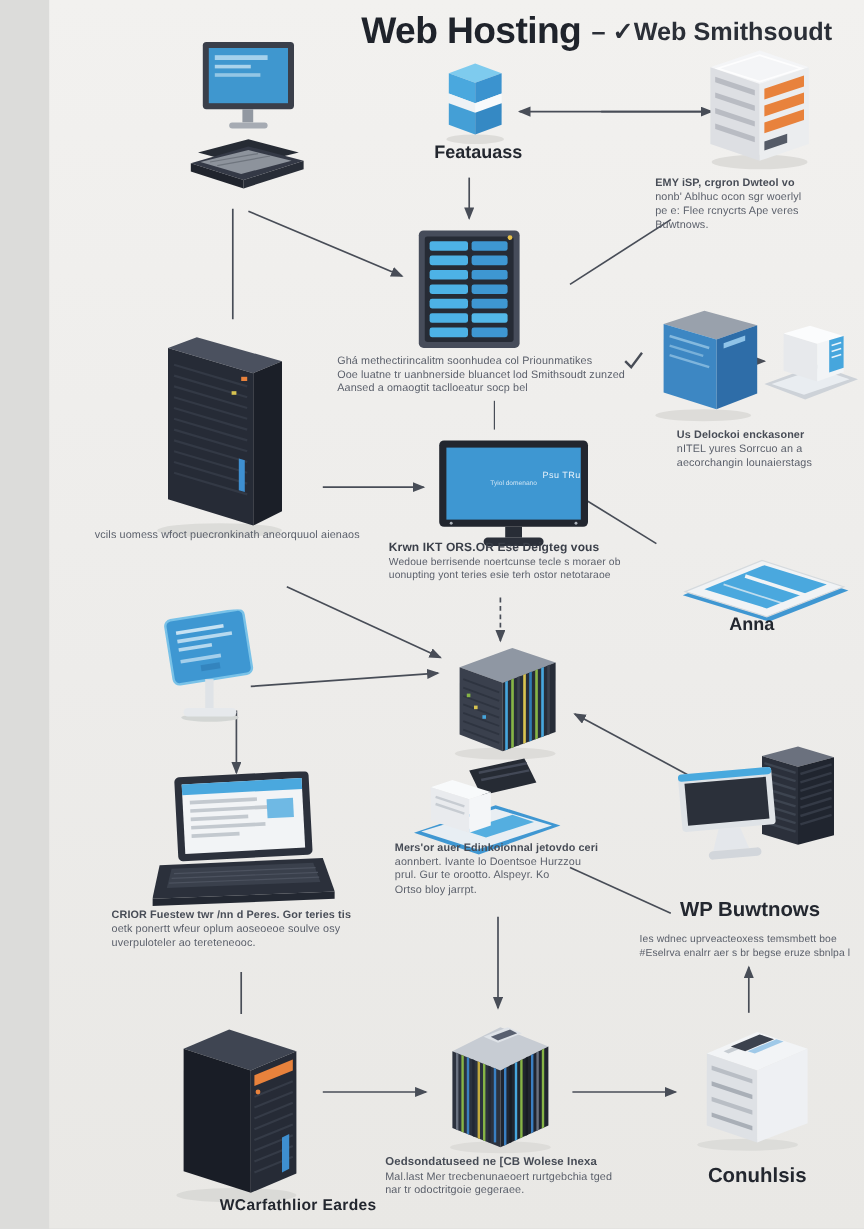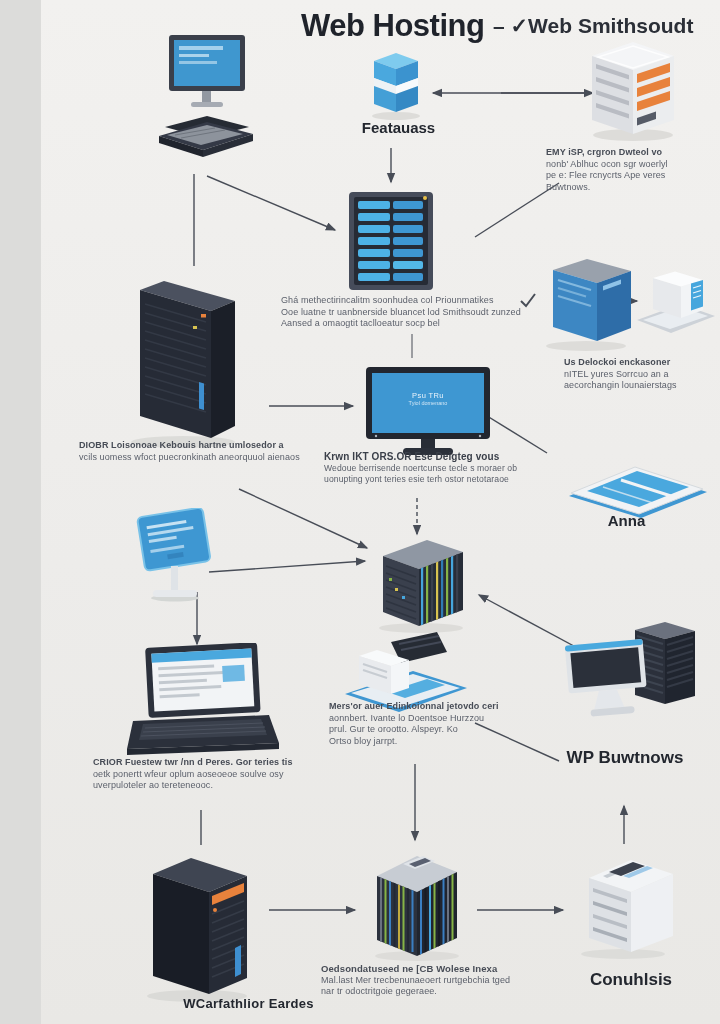--- a/index.html
+++ b/index.html
@@ -11,21 +11,21 @@
     color:#1f232b;letter-spacing:-0.5px;}
   .subtitle{position:absolute;left:452px;top:14px;font-size:21px;font-weight:600;color:#2b2f37;}
   .lbl{position:absolute;text-align:center;font-weight:700;color:#23272f;}
   .cap{position:absolute;text-align:left;font-size:9px;line-height:11.5px;
     color:#5a5f6a;letter-spacing:.1px;}
   .cap div{white-space:nowrap;}
   .cap .l1{font-weight:600;color:#474c56;}
   .cap .big{font-size:10px;font-weight:700;color:#3a3f49;}
   .screen-text{position:absolute;left:331px;top:391px;width:112px;text-align:center;
     color:#e9f3fb;}
-  .screen-text .s1{font-size:7.5px;letter-spacing:.4px;}
+  .screen-text .s1{font-size:7.5px;letter-spacing:.4px;text-align:right;}
   .screen-text .s2{font-size:5.5px;opacity:.85;}
   .edge-right{position:absolute;right:0;top:0;width:16px;height:100%;
     background:linear-gradient(90deg,rgba(252,252,251,0),rgba(252,252,251,.85));}
 </style>
 </head>
 <body>
 
 <div class="canvas">
 
   <svg class="abs" style="left:0;top:0" width="720" height="1024" viewBox="0 0 720 1024" pointer-events="none">
@@ -182,21 +182,20 @@
         <line x1="22" y1="103" x2="83" y2="121"></line>
       <line x1="22" y1="112" x2="83" y2="130"></line>
         <line x1="22" y1="121" x2="83" y2="139"></line>
       <line x1="22" y1="130" x2="83" y2="148"></line>
     </g>
     <rect x="78" y="50" width="5" height="3.5" fill="#e8823c"></rect>
     <rect x="70" y="62" width="4" height="3" fill="#d8c350"></rect>
     <polygon points="76,118 81,119.5 81,146 76,144.5" fill="#3e8fd0"></polygon>
   </svg>
   <div class="cap" style="left:38px;top:440px;width:262px">
-    <div class="l1">DIOBR Loisonoae Kebouis hartne umlosedor a</div>
     <div>vcils uomess wfoct puecronkinath aneorquuol aienaos</div>
   </div>
 
   <svg class="abs" style="left:324px;top:366px" width="126" height="92" viewBox="0 0 126 92">
     <rect x="1" y="1" width="124" height="72" rx="4" fill="#22262f"></rect>
     <rect x="7" y="7" width="112" height="60" fill="#3e97d2"></rect>
     <circle cx="11" cy="70" r="1.2" fill="#aeb4bc"></circle>
     <circle cx="115" cy="70" r="1.2" fill="#aeb4bc"></circle>
     <rect x="56" y="73" width="14" height="9" fill="#282d36"></rect>
     <rect x="38" y="82" width="50" height="7" rx="3.5" fill="#2b303a"></rect>
@@ -338,20 +337,24 @@
     </g>
     <g transform="rotate(-5 45 50)">
       <rect x="4" y="22" width="78" height="48" rx="3" fill="#dfe3e7"></rect>
       <rect x="4" y="22" width="78" height="6" rx="3" fill="#49a9de"></rect>
       <rect x="9" y="30" width="68" height="35" fill="#2b303a"></rect>
       <polygon points="34,70 52,70 58,88 28,88" fill="#e4e7eb"></polygon>
       <rect x="24" y="88" width="44" height="7" rx="3.5" fill="#d2d6db"></rect>
     </g>
   </svg>
   <div class="lbl" style="left:505px;top:748px;width:158px;font-size:17px">WP Buwtnows</div>
+  <div class="cap" style="left:492px;top:777px;width:182px">
+    <div style="font-size:8.6px">Ies wdnec uprveacteoxess temsmbett boe</div>
+    <div style="font-size:8.6px">#Eselrva enalrr aer s br begse eruze sbnlpa l</div>
+  </div>
 
   <svg class="abs" style="left:98px;top:842px" width="120" height="162" viewBox="0 0 120 162">
     <ellipse cx="58" cy="154" rx="50" ry="6" fill="#dadad7"></ellipse>
     <polygon points="14,32 52,16 108,34 70,50" fill="#3f4552"></polygon>
     <polygon points="14,32 70,50 70,152 14,134" fill="#191d26"></polygon>
     <polygon points="70,50 108,34 108,136 70,152" fill="#262b36"></polygon>
     <polygon points="73,54 105,41 105,50 73,63" fill="#e8823c"></polygon>
     <g stroke="#353b47" stroke-width="1.8">
       <line x1="73" y1="72" x2="105" y2="59"></line>
         <line x1="73" y1="81" x2="105" y2="68"></line>

